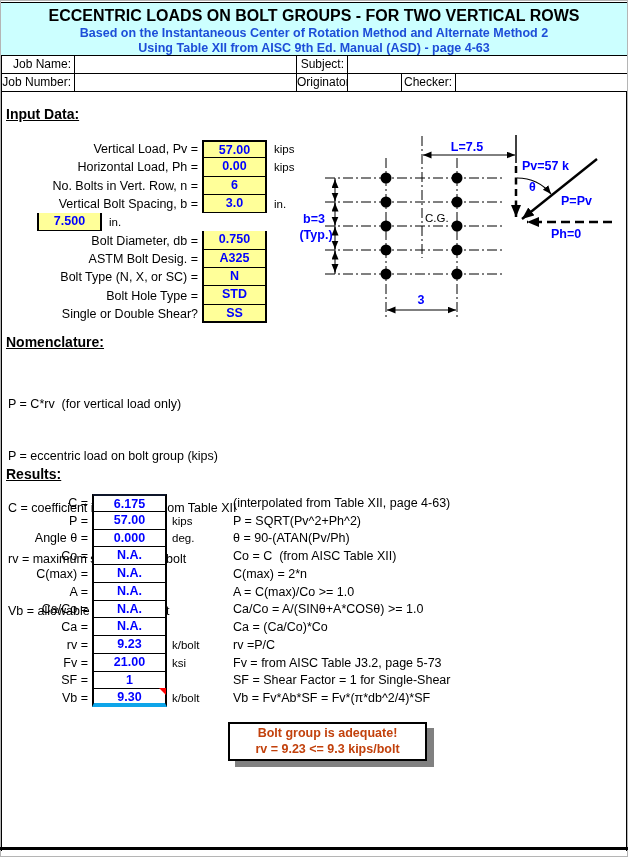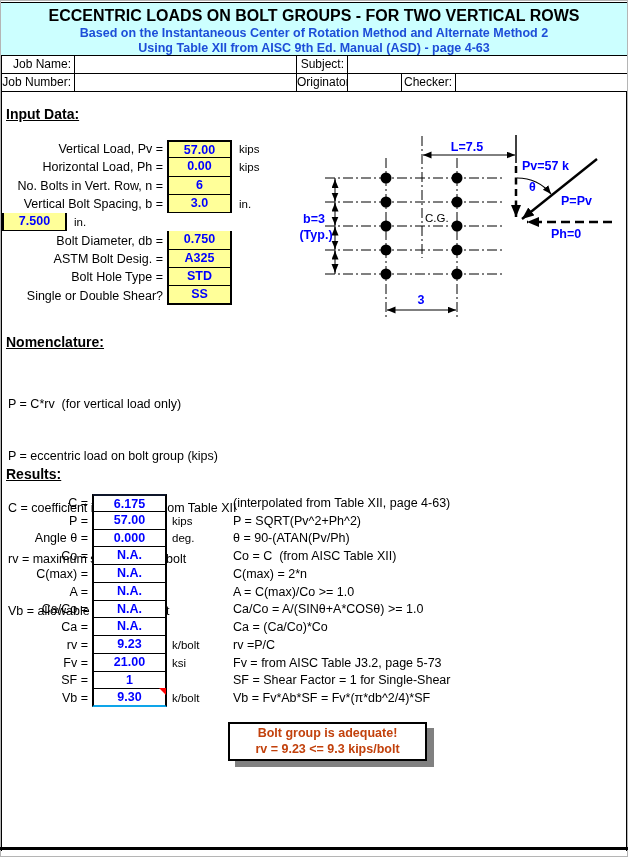--- a/index.html
+++ b/index.html
@@ -19,39 +19,39 @@
   .job-grid{position:absolute;left:1px;right:1px;top:56px;}
   .job-row{display:flex;height:17px;border-bottom:1px solid #000;font-size:12px;line-height:16px;}
   .jcell{border-right:1px solid #000;box-sizing:border-box;}
   .jlabel{text-align:right;padding-right:3px;}
   .jfield{background:#fff;}
   .w-label{width:74px;} .w-f1{width:222px;} .w-sub{width:51px;} .w-sm{width:54px;} .w-rest{flex:1;border-right:none;}
   
   .sec-head{position:absolute;left:6px;font-size:14px;font-weight:bold;text-decoration:underline;}
   
   .input-table{position:absolute;left:2px;top:140px;}
-  .irow{display:flex;height:18.3px;align-items:center;}
+  .irow{display:flex;height:18.3px;align-items:center;margin-left:35px;}
   .ilabel{width:161px;text-align:right;padding-right:4px;font-size:12.5px;}
   .icell{width:65px;height:100%;box-sizing:border-box;background:#FFFF99;
          border-left:2px solid #000;border-right:2px solid #000;border-bottom:1px solid #000;
          color:#0000FF;font-weight:bold;font-size:12.5px;text-align:center;line-height:17px;position:relative;}
   .irow:first-child .icell{border-top:2px solid #000;}
   .irow:last-child .icell{border-bottom:2px solid #000;}
   .iunit{padding-left:7px;font-size:11.5px;}
   
   .nom-lines{position:absolute;left:8px;top:362px;font-size:12.5px;line-height:17.2px;white-space:pre;}
   
   .res-table{position:absolute;left:2px;top:494px;}
   .rrow{display:flex;height:17.75px;align-items:center;}
   .rlabel{width:86px;text-align:right;padding-right:4px;font-size:12.5px;}
   .rcell{width:75px;height:100%;box-sizing:border-box;background:#fff;
          border-left:2px solid #000;border-right:2px solid #000;border-bottom:1px solid #000;
          color:#0000FF;font-weight:bold;font-size:12.5px;text-align:center;line-height:16.5px;position:relative;}
   .rrow:first-child .rcell{border-top:2px solid #0f172a;}
-  .rrow:last-child .rcell{border-bottom:2px solid #0ea5e9;}
+  .rrow:last-child .rcell{border-bottom:4px solid #0ea5e9;}
   .runit{width:66px;padding-left:5px;font-size:11.5px;box-sizing:border-box;}
   .rformula{flex:1;font-size:12.5px;white-space:pre;}
   .tri{position:absolute;top:-1px;right:-1px;width:0;height:0;
        border-left:7px solid transparent;border-top:7px solid #FF0000;}
   
   .status-box{position:absolute;left:228px;top:722px;width:195px;height:34px;background:#fff;
               border:2px solid #000;box-shadow:7px 6px 0 #808080;text-align:center;
               color:#c2410c;font-weight:bold;font-size:12.5px;line-height:16px;padding-top:1px;box-sizing:content-box;}
   
   .diagram{position:absolute;left:295px;top:128px;}
@@ -119,20 +119,25 @@
       <div class="iunit">in.</div>
     </div>
     <div class="irow">
       <div class="ilabel">Bolt Diameter, db =</div>
       <div class="icell"><span>0.750</span></div>
       <div class="iunit"></div>
     </div>
     <div class="irow">
       <div class="ilabel">ASTM Bolt Desig. =</div>
       <div class="icell"><span>A325</span></div>
+      <div class="iunit"></div>
+    </div>
+    <div class="irow">
+      <div class="ilabel">Bolt Type (N, X, or SC) =</div>
+      <div class="icell"><span>N</span></div>
       <div class="iunit"></div>
     </div>
     <div class="irow">
       <div class="ilabel">Bolt Hole Type =</div>
       <div class="icell"><span>STD</span></div>
       <div class="iunit"></div>
     </div>
     <div class="irow">
       <div class="ilabel">Single or Double Shear?</div>
       <div class="icell"><span>SS</span></div>

